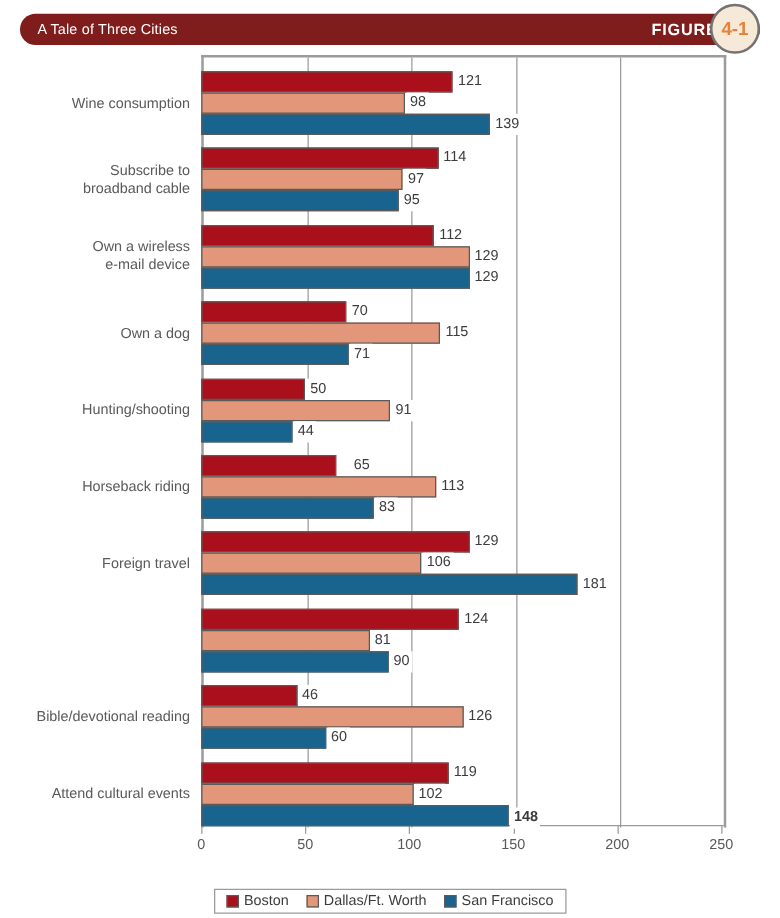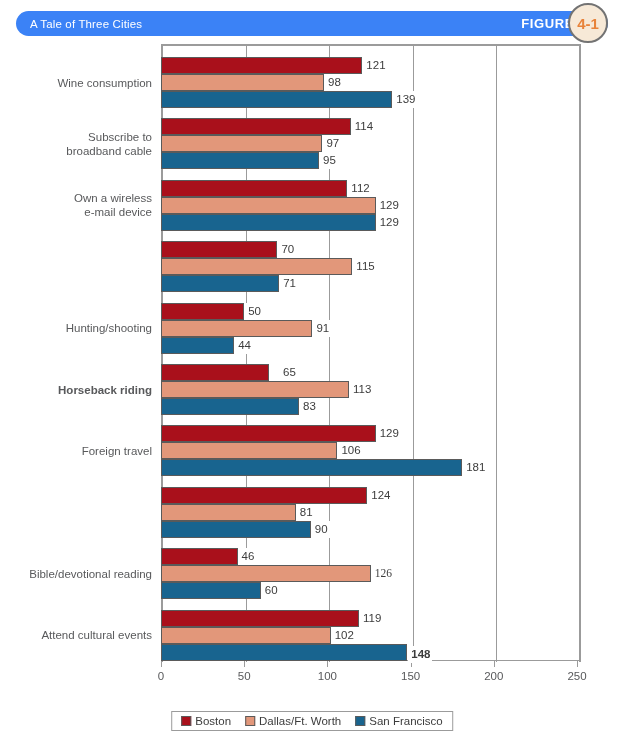--- a/index.html
+++ b/index.html
@@ -16,21 +16,21 @@
     position: relative;
   }
 
   
   .figure-header {
     position: absolute;
     left: 16px;
     top: 11px;
     width: 592px;
     height: 25px;
-    background: #3b82f6;
+    background: #7f1d1d;
     border-radius: 13px;
     display: flex;
     align-items: center;
   }
   .figure-title {
     color: #ffffff;
     font-size: 11.5px;
     margin-left: 14px;
     letter-spacing: 0.15px;
     white-space: nowrap;
@@ -246,38 +246,39 @@
         <div class="cat-label" style="left: 0px; top: 11.5px;">Own a wireless
 e-mail device</div>
         <div class="bar boston" style="left: 161px; top: 0px; width: 186.368px;"></div>
         <div class="bar-value" style="left: 348.368px; top: 0px;">112</div>
         <div class="bar dallas" style="left: 161px; top: 17px; width: 214.656px;"></div>
         <div class="bar-value" style="left: 376.656px; top: 17px;">129</div>
         <div class="bar sanfrancisco" style="left: 161px; top: 34px; width: 214.656px;"></div>
         <div class="bar-value" style="left: 376.656px; top: 34px;">129</div>
       </div>
       <div class="group" style="top: 199.2px; height: 61.4px;">
+        <div class="cat-label" style="left: 0px; top: 18.5px;">Own a dog</div>
         <div class="bar boston" style="left: 161px; top: 0px; width: 116.48px;"></div>
         <div class="bar-value" style="left: 278.48px; top: 0px;">70</div>
         <div class="bar dallas" style="left: 161px; top: 17px; width: 191.36px;"></div>
         <div class="bar-value" style="left: 353.36px; top: 17px;">115</div>
         <div class="bar sanfrancisco" style="left: 161px; top: 34px; width: 118.144px;"></div>
         <div class="bar-value" style="left: 280.144px; top: 34px;">71</div>
       </div>
       <div class="group" style="top: 260.6px; height: 61.4px;">
         <div class="cat-label" style="left: 0px; top: 18.5px;">Hunting/shooting</div>
         <div class="bar boston" style="left: 161px; top: 0px; width: 83.2px;"></div>
         <div class="bar-value" style="left: 245.2px; top: 0px;">50</div>
         <div class="bar dallas" style="left: 161px; top: 17px; width: 151.424px;"></div>
         <div class="bar-value" style="left: 313.424px; top: 17px;">91</div>
         <div class="bar sanfrancisco" style="left: 161px; top: 34px; width: 73.216px;"></div>
         <div class="bar-value" style="left: 235.216px; top: 34px;">44</div>
       </div>
       <div class="group" style="top: 322px; height: 61.4px;">
-        <div class="cat-label" style="left: 0px; top: 18.5px; font-weight: bold;">Horseback riding</div>
+        <div class="cat-label" style="left: 0px; top: 18.5px;">Horseback riding</div>
         <div class="bar boston" style="left: 161px; top: 0px; width: 108.16px;"></div>
         <div class="bar-value" style="left: 267px; top: 0px; margin-left: 13px;">65</div>
         <div class="bar dallas" style="left: 161px; top: 17px; width: 188.032px;"></div>
         <div class="bar-value" style="left: 350.032px; top: 17px;">113</div>
         <div class="bar sanfrancisco" style="left: 161px; top: 34px; width: 138.112px;"></div>
         <div class="bar-value" style="left: 300.112px; top: 34px;">83</div>
       </div>
       <div class="group" style="top: 383.4px; height: 61.4px;">
         <div class="cat-label" style="left: 0px; top: 18.5px;">Foreign travel</div>
         <div class="bar boston" style="left: 161px; top: 0px; width: 214.656px;"></div>
@@ -293,21 +294,21 @@
         <div class="bar dallas" style="left: 161px; top: 17px; width: 134.784px;"></div>
         <div class="bar-value" style="left: 296.784px; top: 17px;">81</div>
         <div class="bar sanfrancisco" style="left: 161px; top: 34px; width: 149.76px;"></div>
         <div class="bar-value" style="left: 311.76px; top: 34px;">90</div>
       </div>
       <div class="group" style="top: 506.2px; height: 61.4px;">
         <div class="cat-label" style="left: 0px; top: 18.5px;">Bible/devotional reading</div>
         <div class="bar boston" style="left: 161px; top: 0px; width: 76.544px;"></div>
         <div class="bar-value" style="left: 238.544px; top: 0px;">46</div>
         <div class="bar dallas" style="left: 161px; top: 17px; width: 209.664px;"></div>
-        <div class="bar-value" style="left: 371.664px; top: 17px; font-family: Liberation Serif, serif;">126</div>
+        <div class="bar-value" style="left: 371.664px; top: 17px;">126</div>
         <div class="bar sanfrancisco" style="left: 161px; top: 34px; width: 99.84px;"></div>
         <div class="bar-value" style="left: 261.84px; top: 34px;">60</div>
       </div>
       <div class="group" style="top: 567.6px; height: 61.4px;">
         <div class="cat-label" style="left: 0px; top: 18.5px;">Attend cultural events</div>
         <div class="bar boston" style="left: 161px; top: 0px; width: 198.016px;"></div>
         <div class="bar-value" style="left: 360.016px; top: 0px;">119</div>
         <div class="bar dallas" style="left: 161px; top: 17px; width: 169.728px;"></div>
         <div class="bar-value" style="left: 331.728px; top: 17px;">102</div>
         <div class="bar sanfrancisco" style="left: 161px; top: 34px; width: 246.272px;"></div>

